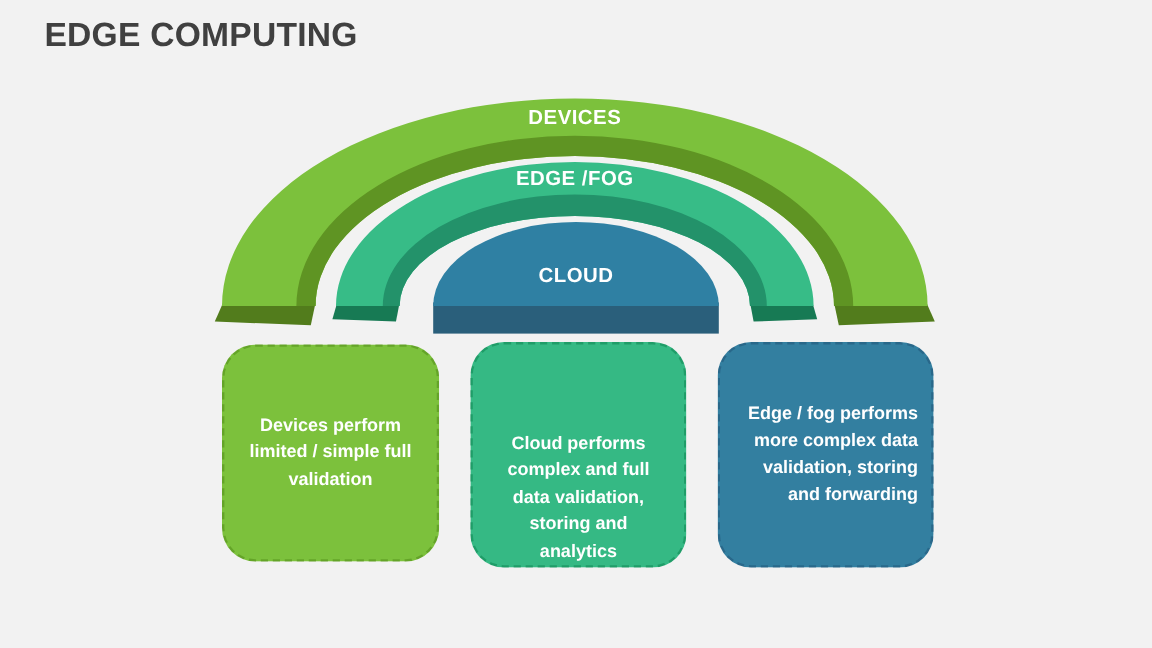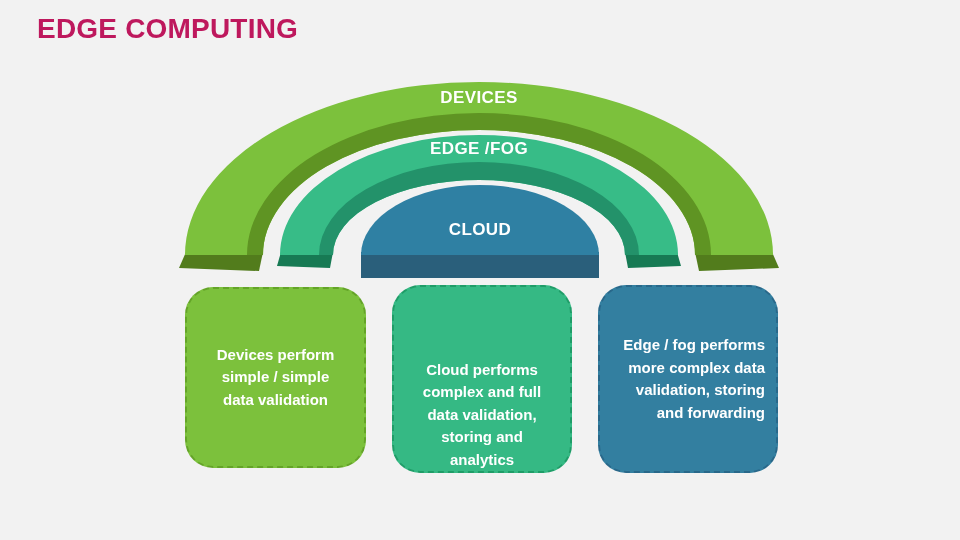--- a/index.html
+++ b/index.html
@@ -52,21 +52,21 @@
   }
   .box-devices  { left: 185px; top: 287px; width: 181px; height: 181px; padding: 0 20px; }
   .box-cloud    { left: 392px; top: 285px; width: 180px; height: 188px; padding: 0 20px; }
   .box-edgefog  { left: 598px; top: 285px; width: 180px; height: 188px; padding: 0 11px; }
 </style>
 </head>
 <body>
 
 <div class="slide" style="background: rgb(242, 242, 242);">
 
-  <h1 class="title" style="color: #be185d;">EDGE COMPUTING</h1>
+  <h1 class="title" style="color: #404040;">EDGE COMPUTING</h1>
 
   <svg class="arch-svg" viewBox="0 0 960 540" aria-hidden="true">
 
     <polygon points="186,252 263,252 259,271 179,268" fill="#527c1c"></polygon>
     <polygon points="695,252 772,252 779,268 699,271" fill="#527c1c"></polygon>
     <polygon points="281,252 333,252 330,268 277,266" fill="#177a54"></polygon>
     <polygon points="625,252 677,252 681,266 628,268" fill="#177a54"></polygon>
 
     <path d="M 185,255 A 294,173 0 0 1 773,255 L 695,255 A 216,125 0 0 0 263,255 Z" fill="#7cc13c"></path>
     <path d="M 247,255 A 232,142 0 0 1 711,255 L 695,255 A 216,125 0 0 0 263,255 Z" fill="#5f9423"></path>
@@ -77,21 +77,21 @@
     <rect x="361" y="252" width="238" height="26" fill="#2a5f7b"></rect>
     <path d="M 361,255 A 119,70 0 0 1 599,255 Z" fill="#2f80a3"></path>
 
     <text class="arch-label" x="479" y="103" text-anchor="middle">DEVICES</text>
     <text class="arch-label" x="479" y="154" text-anchor="middle">EDGE /FOG</text>
     <text class="arch-label" x="480" y="235" text-anchor="middle">CLOUD</text>
   </svg>
 
   <div class="boxes-row">
     <div class="info-box box-devices" style="background-color: rgb(124, 193, 60); border-color: rgb(100, 164, 40);">
-      <span>Devices perform simple / simple data validation</span>
+      <span>Devices perform limited / simple full validation</span>
     </div>
     <div class="info-box box-cloud" style="background-color: rgb(53, 185, 132); border-color: rgb(31, 157, 104); align-items: flex-end;">
       <span>Cloud performs complex and full data validation, storing and analytics</span>
     </div>
     <div class="info-box box-edgefog" style="background-color: rgb(51, 127, 160); border-color: rgb(41, 104, 138); text-align: right;">
       <span>Edge / fog performs more complex data validation, storing and forwarding</span>
     </div>
   </div>
 
 </div>

